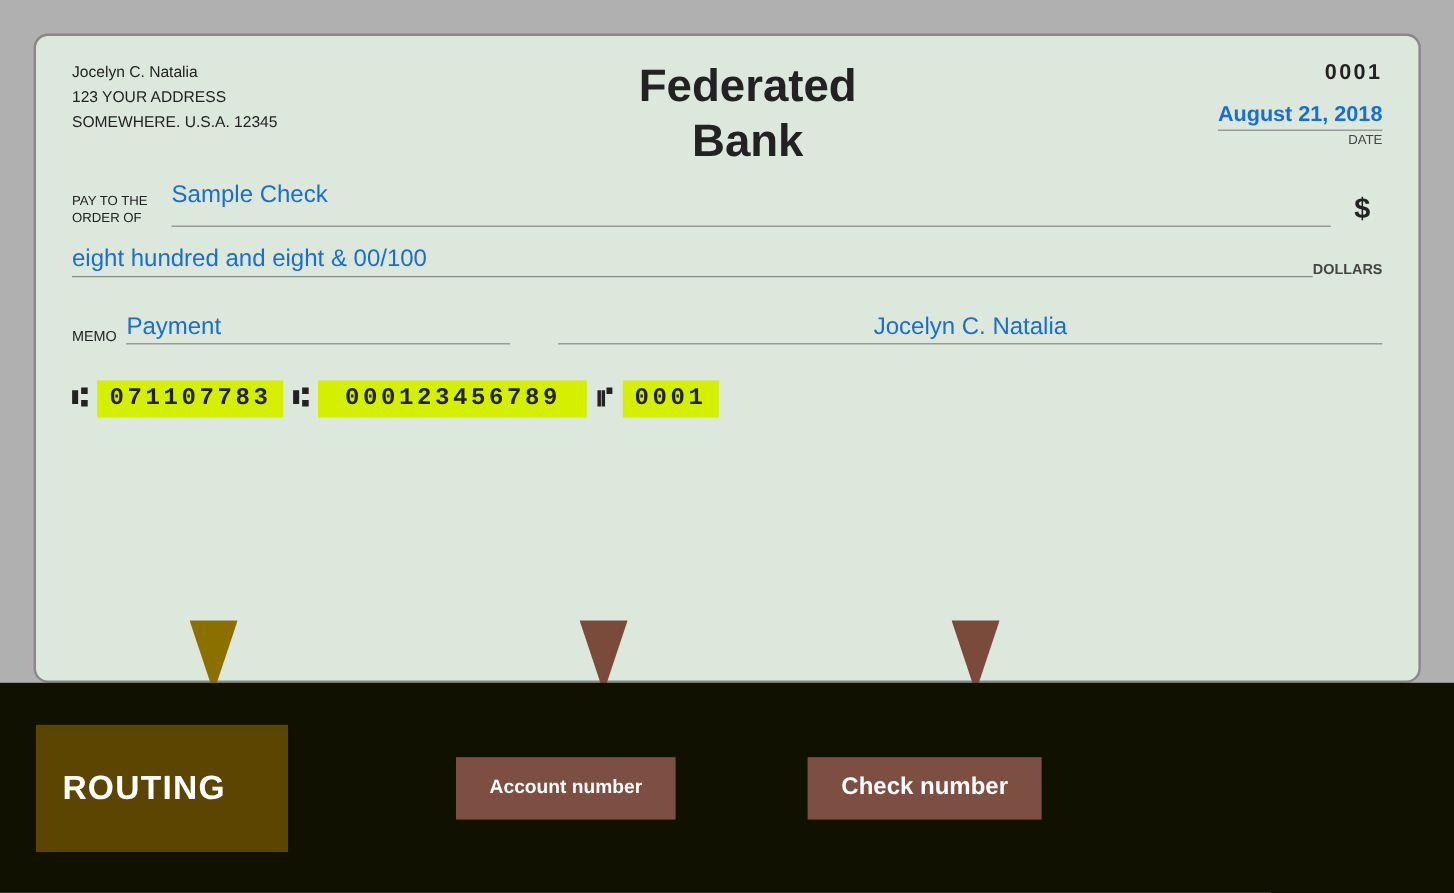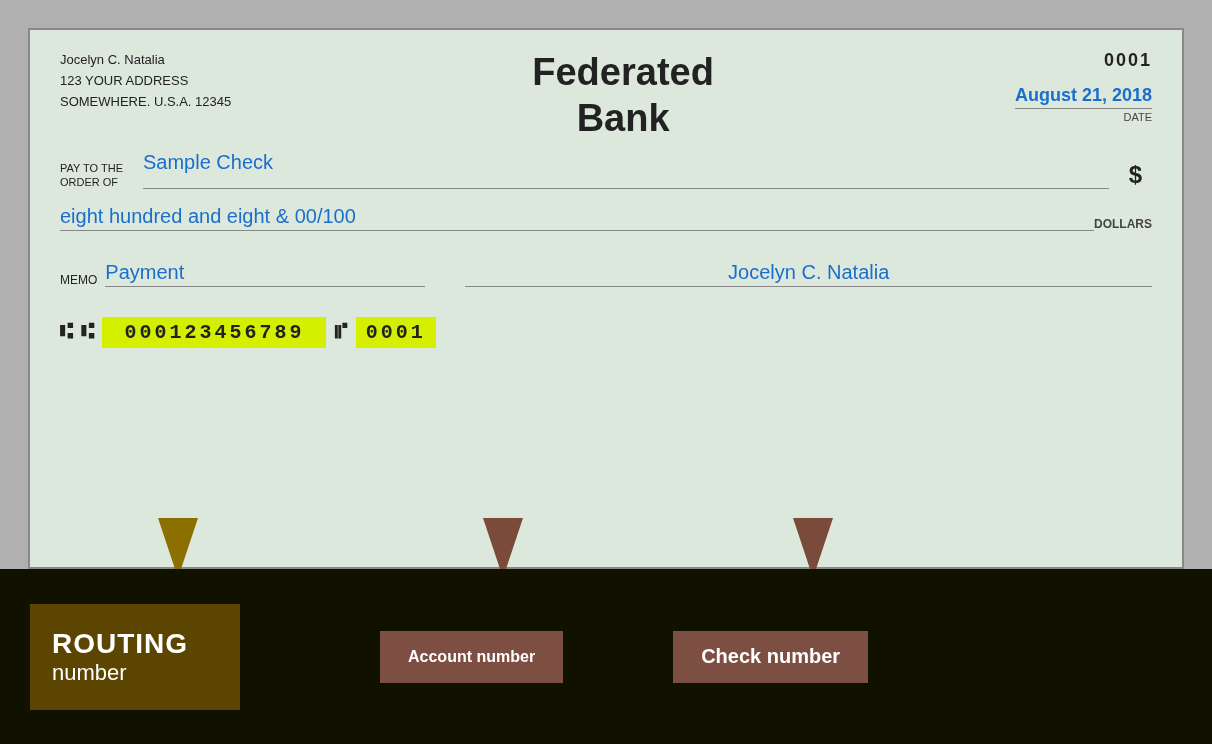--- a/index.html
+++ b/index.html
@@ -21,21 +21,21 @@
 
     
     .check-container {
       position: absolute;
       top: 28px;
       left: 28px;
       right: 28px;
       bottom: 175px;
       background: #dde8dd;
       border: 2px solid #888;
-      border-radius: 0;
+      border-radius: 12px;
       padding: 20px 30px;
     }
 
     
     .check-header {
       display: flex;
       justify-content: space-between;
       align-items: flex-start;
       margin-bottom: 10px;
     }
@@ -327,20 +327,21 @@
     </div>
 
     <div class="memo-sig-row">
       <span class="memo-label">MEMO</span>
       <div class="memo-line">Payment</div>
       <div class="signature-line">Jocelyn C. Natalia</div>
     </div>
 
     <div class="micr-row">
       <span class="micr-symbol">⑆</span>
+      <span class="micr-routing">071107783</span>
       <span class="micr-symbol">⑆</span>
       <span class="micr-account">000123456789</span>
       <span class="micr-symbol">⑈</span>
       <span class="micr-checknum">0001</span>
     </div>
 
   </div>
 
   <div style="position:absolute; left:158px; bottom:162px;">
     <svg width="40" height="80" viewBox="0 0 40 80">
@@ -357,21 +358,20 @@
   <div style="position:absolute; left:793px; bottom:162px;">
     <svg width="40" height="80" viewBox="0 0 40 80">
       <polygon points="20,80 0,20 40,20" fill="#7a4a3a"></polygon>
     </svg>
   </div>
 
   <div class="legend-bottom">
 
     <div class="legend-routing-box">
       <span class="line1">ROUTING</span>
-      <span class="line2">number</span>
     </div>
 
     <div class="legend-account-box">
       <span>Account number</span>
     </div>
 
     <div class="legend-check-box">
       <span>Check number</span>
     </div>
 

